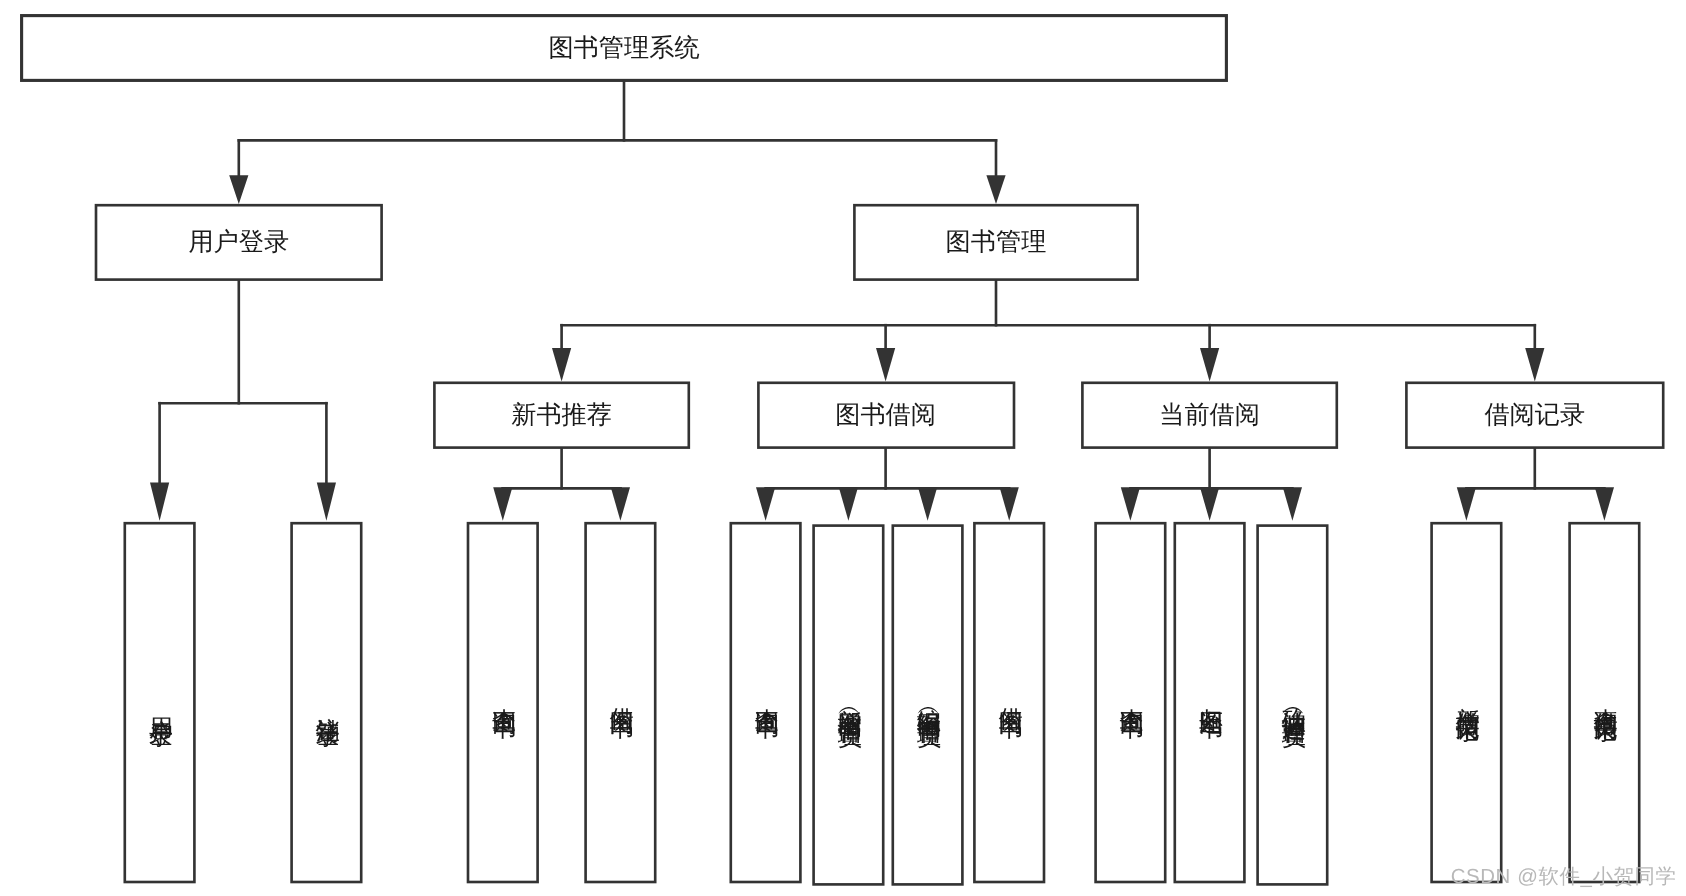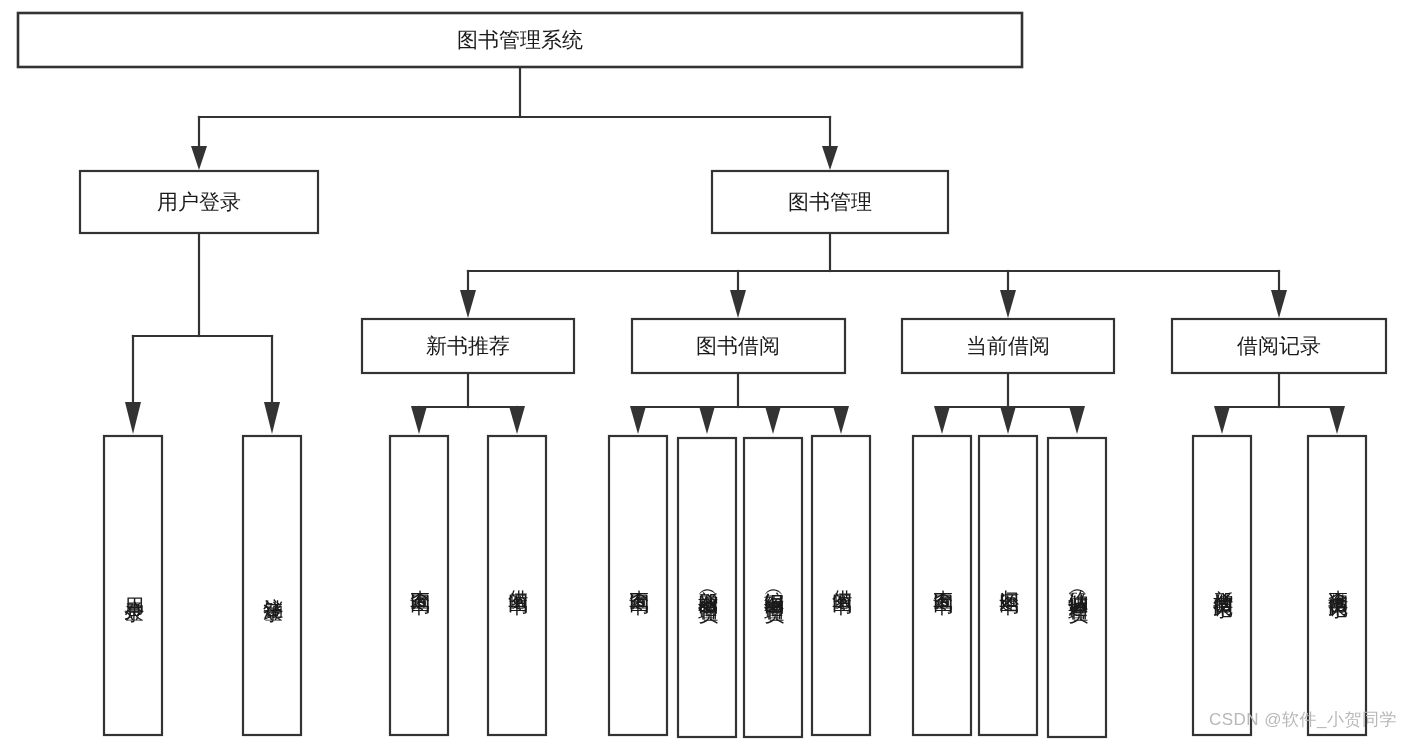--- a/index.html
+++ b/index.html
@@ -55,21 +55,21 @@
   .node-label.vertical {
     font-size: 20px;
     writing-mode: vertical-rl;
     text-orientation: upright;
     letter-spacing: 2px;
     text-anchor: middle;
   }
   .watermark {
     position: absolute;
     right: 8px;
-    bottom: 16px;
+    bottom: 5px;
     font-family: "Liberation Sans", "DejaVu Sans", sans-serif;
     font-size: 17px;
     color: #b8b8b8;
     white-space: nowrap;
     letter-spacing: 0.5px;
     user-select: none;
   }
 </style>
 </head>
 <body>

